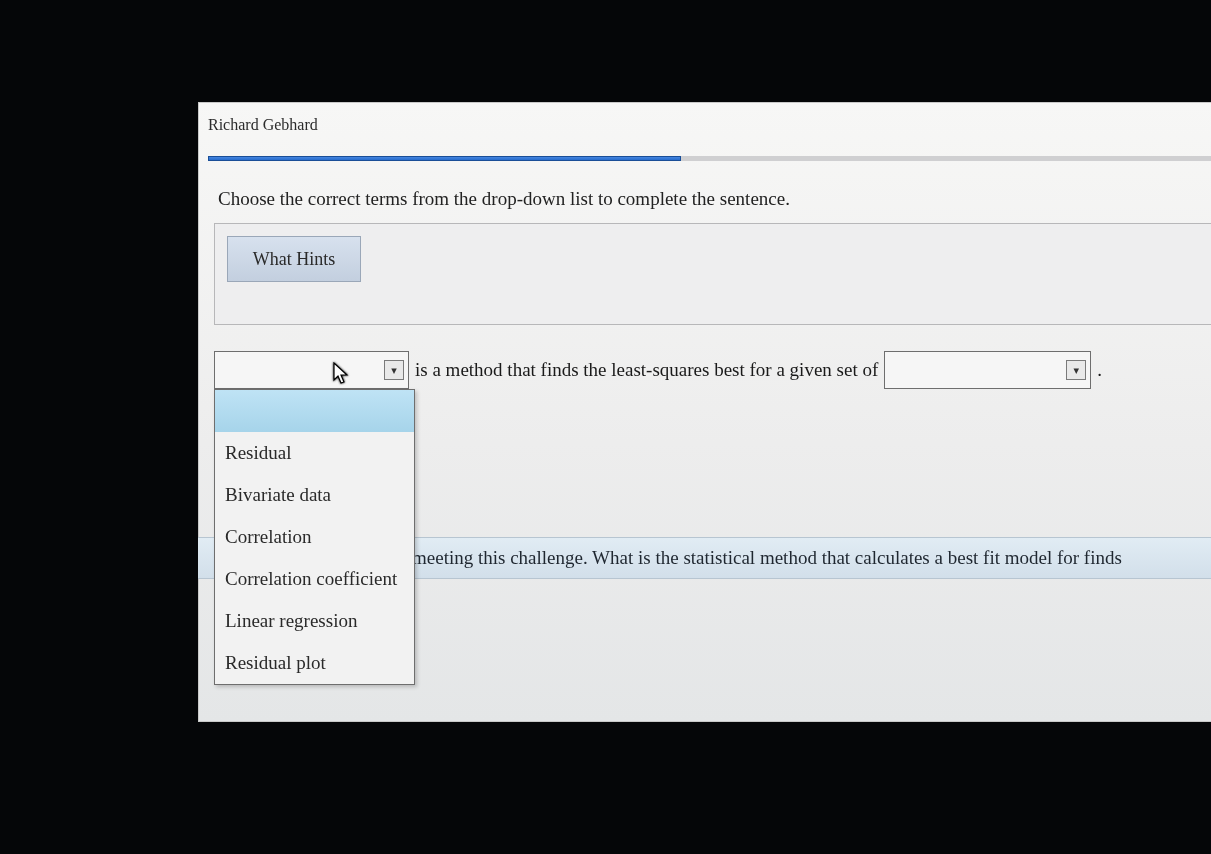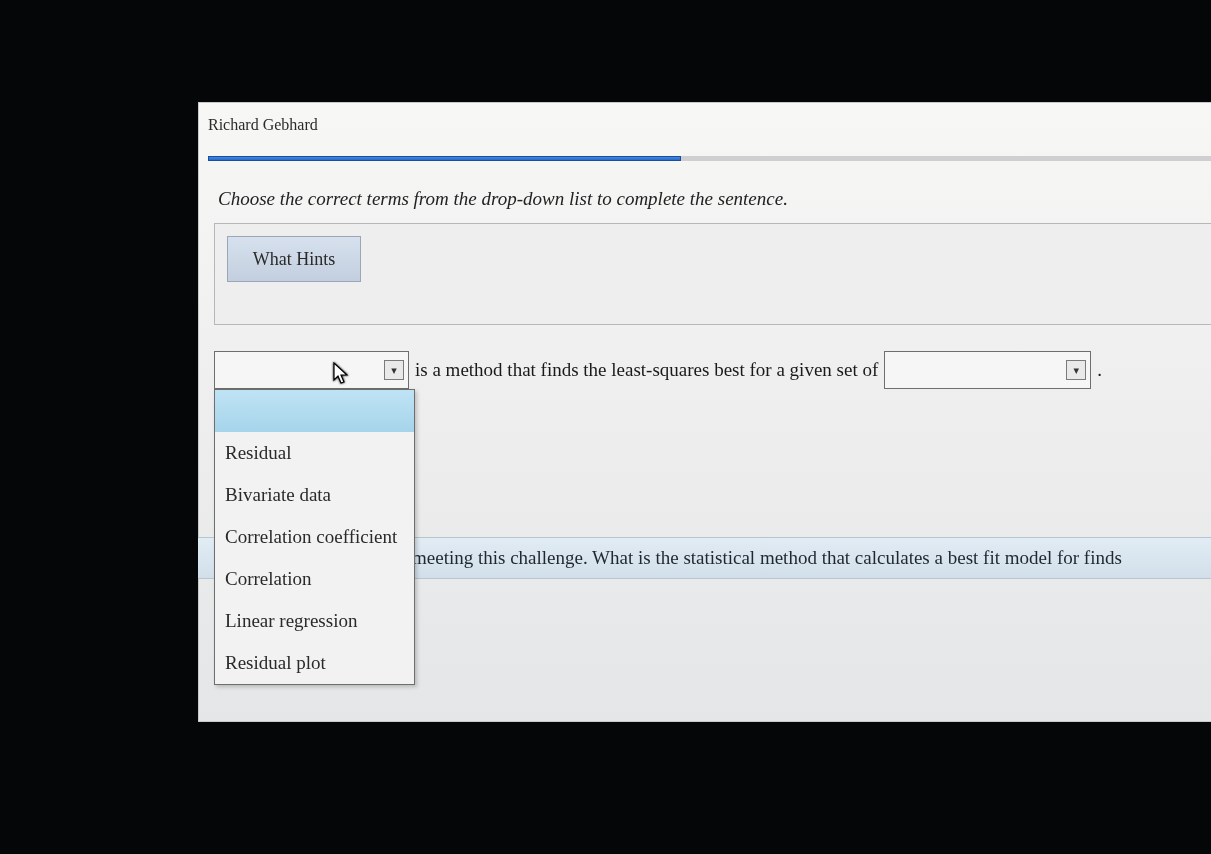--- a/index.html
+++ b/index.html
@@ -20,21 +20,21 @@
 }
 .progress-track{
   position:absolute;left:10px;right:0;top:54px;height:5px;
   background:#cfcfd1;
 }
 .progress-fill{
   height:100%;background:linear-gradient(180deg,#4d8ee8,#1e63c4);
   box-shadow:0 0 0 1px #1a4e97 inset;
 }
 .instruction{
-  position:absolute;left:20px;top:86px;font-size:19px;color:#222;font-style:italic;
+  position:absolute;left:20px;top:86px;font-size:19px;color:#222;
 }
 .question-box{
   position:absolute;left:16px;top:121px;width:1040px;height:100px;
   border:1px solid #b7b7b9;background:#eeeeef;
 }
 .show-hints{
   position:absolute;left:12px;top:12px;width:132px;height:44px;
   line-height:44px;text-align:center;
   background:linear-gradient(180deg,#d7e1ee,#c3cfdf);
   border:1px solid #9aa7b8;color:#2a2a2a;font-size:18px;
@@ -105,22 +105,22 @@
       <span></span>
       <span class="chev">▾</span>
     </div>
     <span>.</span>
   </div>
 
   <div class="dropdown-open">
     <div class="dd-item">&nbsp;</div>
     <div class="dd-item">Residual</div>
     <div class="dd-item">Bivariate data</div>
+    <div class="dd-item">Correlation</div>
     <div class="dd-item">Correlation coefficient</div>
-    <div class="dd-item">Correlation</div>
     <div class="dd-item">Linear regression</div>
     <div class="dd-item">Residual plot</div>
   </div>
 
   <div class="hint-bar">
     <span> meeting this challenge. What is the statistical method that calculates a best fit model for finds</span>
   </div>
 
   <div class="cursor">
     <svg width="18" height="24" viewBox="0 0 18 24">

